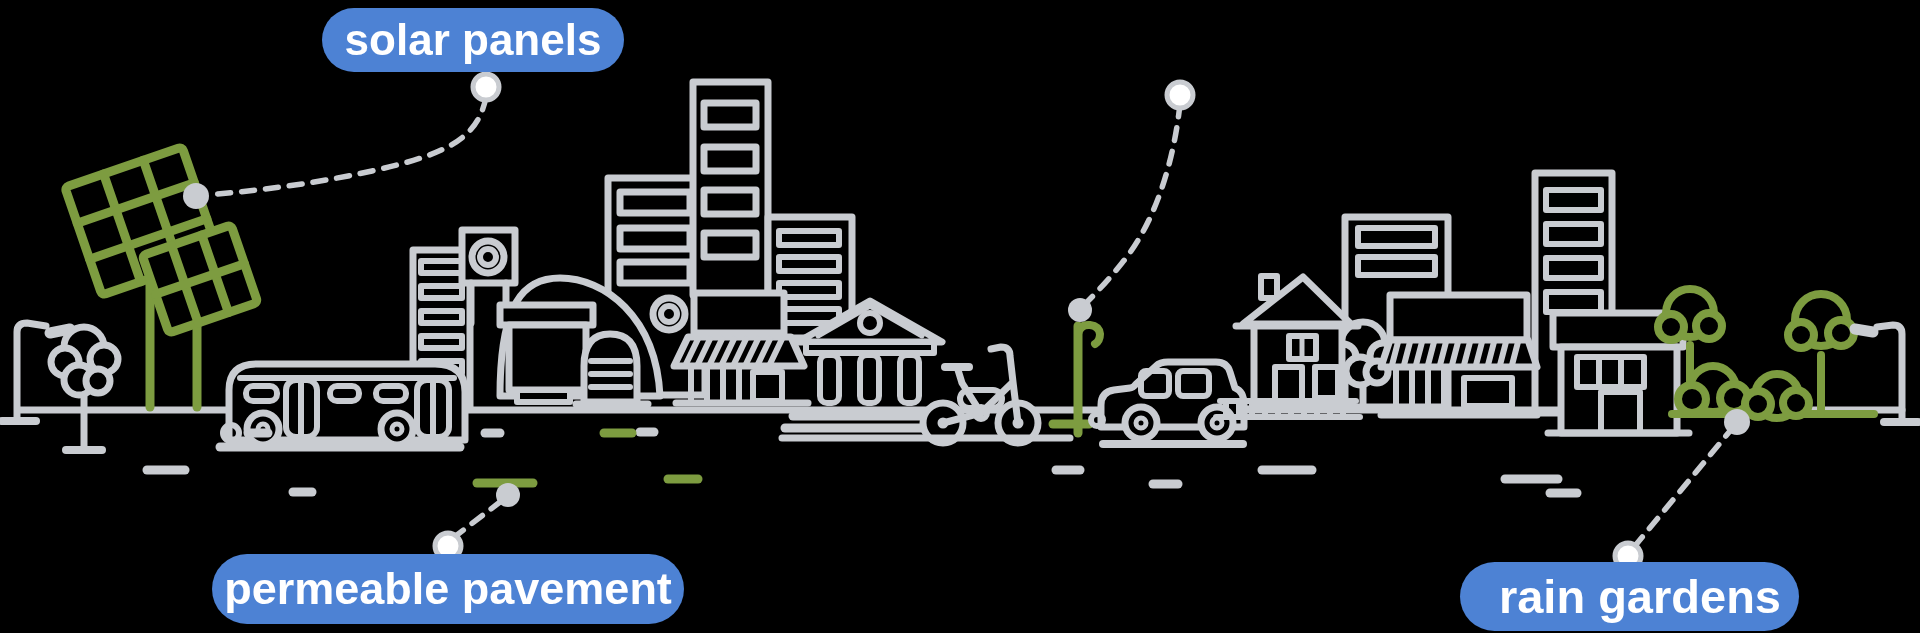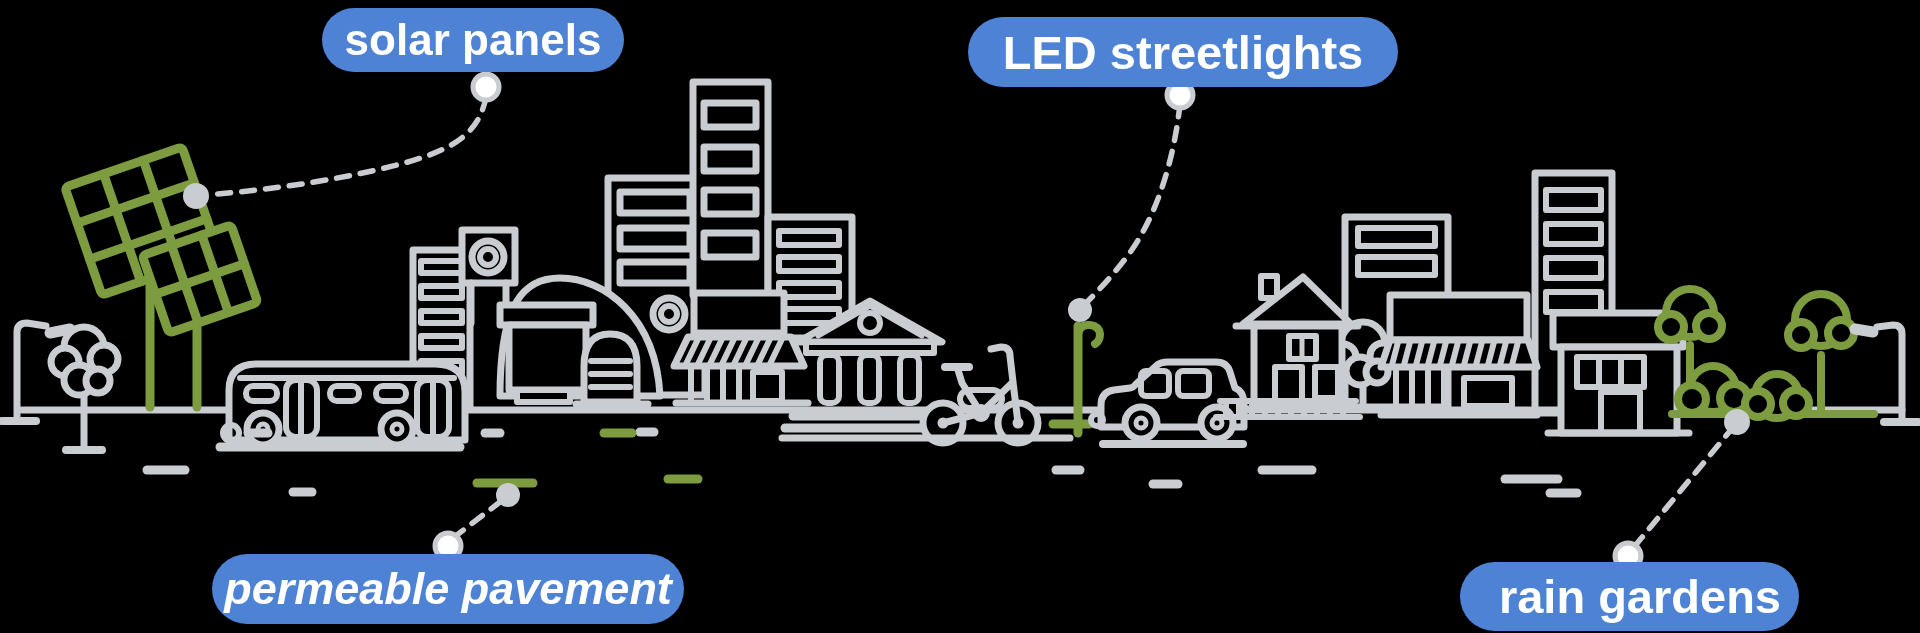--- a/index.html
+++ b/index.html
@@ -10,21 +10,21 @@
          font-family:"Liberation Sans", sans-serif;}
   .stage svg{position:absolute;left:0;top:0;}
   .ink{stroke:var(--ink);} .eco{stroke:var(--eco);}
   .fb{fill:var(--bg);} .fn{fill:none;} .fi{fill:var(--ink);stroke:none;}
   .fw{fill:#ffffff;stroke:var(--ink);}
   .callout{position:absolute;background:var(--blue);color:var(--label-text);
            border-radius:40px;display:flex;align-items:center;justify-content:center;
            font-weight:700;white-space:nowrap;box-sizing:border-box;padding:0 18px;}
   #callout-solar{left:322px;top:8px;width:302px;height:64px;font-size:44px;}
   #callout-led{left:968px;top:17px;width:430px;height:70px;font-size:47px;}
-  #callout-permeable{left:212px;top:554px;width:472px;height:70px;font-size:45px;font-style:italic;}
+  #callout-permeable{left:212px;top:554px;width:472px;height:70px;font-size:45px;}
   #callout-rain{left:1460px;top:562px;width:339px;height:69px;font-size:47px;justify-content:flex-end;}
 </style>
 </head>
 <body>
 
 <div class="stage">
 
 <svg width="1920" height="633" viewBox="0 0 1920 633">
   <g stroke-linecap="round" stroke-linejoin="round" stroke-width="7">
 
@@ -328,23 +328,20 @@
       <circle class="fw" cx="1180" cy="95" r="13"></circle>
       <circle class="fw" cx="448" cy="546" r="13"></circle>
       <circle class="fw" cx="1628" cy="556" r="13"></circle>
     </g>
   </g>
 </svg>
 
 <div class="callout" id="callout-solar">
   <span>solar panels</span>
 </div>
-<div class="callout" id="callout-led">
-  <span>LED streetlights</span>
-</div>
 <div class="callout" id="callout-permeable">
   <span>permeable pavement</span>
 </div>
 <div class="callout" id="callout-rain">
   <span>rain gardens</span>
 </div>
 
 </div>
 
 </body></html>

